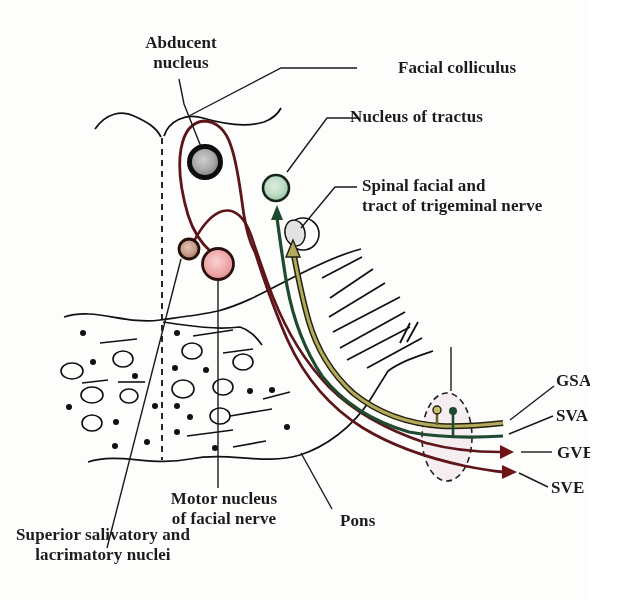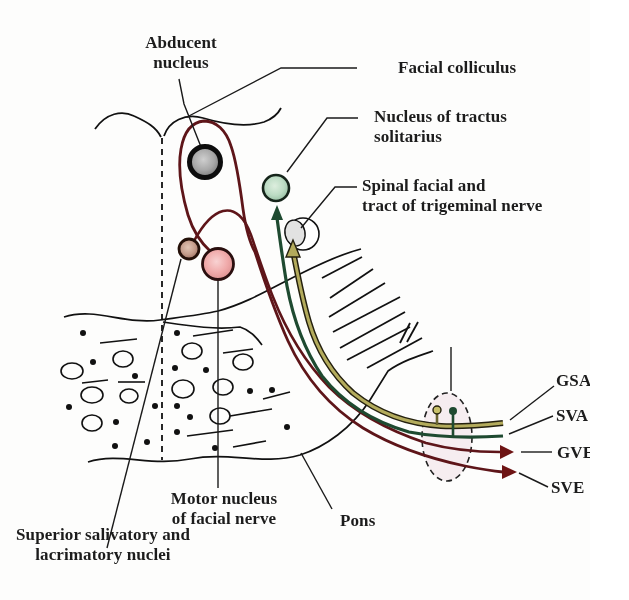--- a/index.html
+++ b/index.html
@@ -177,23 +177,22 @@
   </g>
 </svg>
 
 <div class="lbl center" style="left:111px;top:33px;width:140px;">
   <div>Abducent</div>
   <div>nucleus</div>
 </div>
 
 <div class="lbl" style="left:358px;top:58px;margin-left:40px;">Facial colliculus</div>
 
-<div class="lbl" style="left:374px;top:107px;">
+<div class="lbl" style="left:350px;top:107px;">
   <div>Nucleus of tractus</div>
-  <div>solitarius</div>
 </div>
 
 <div class="lbl" style="left:362px;top:176px;">
   <div>Spinal facial and</div>
   <div>tract of trigeminal nerve</div>
 </div>
 
 
 <div class="lbl" style="left:556px;top:371px;">GSA</div>
 <div class="lbl" style="left:556px;top:406px;">SVA</div>

